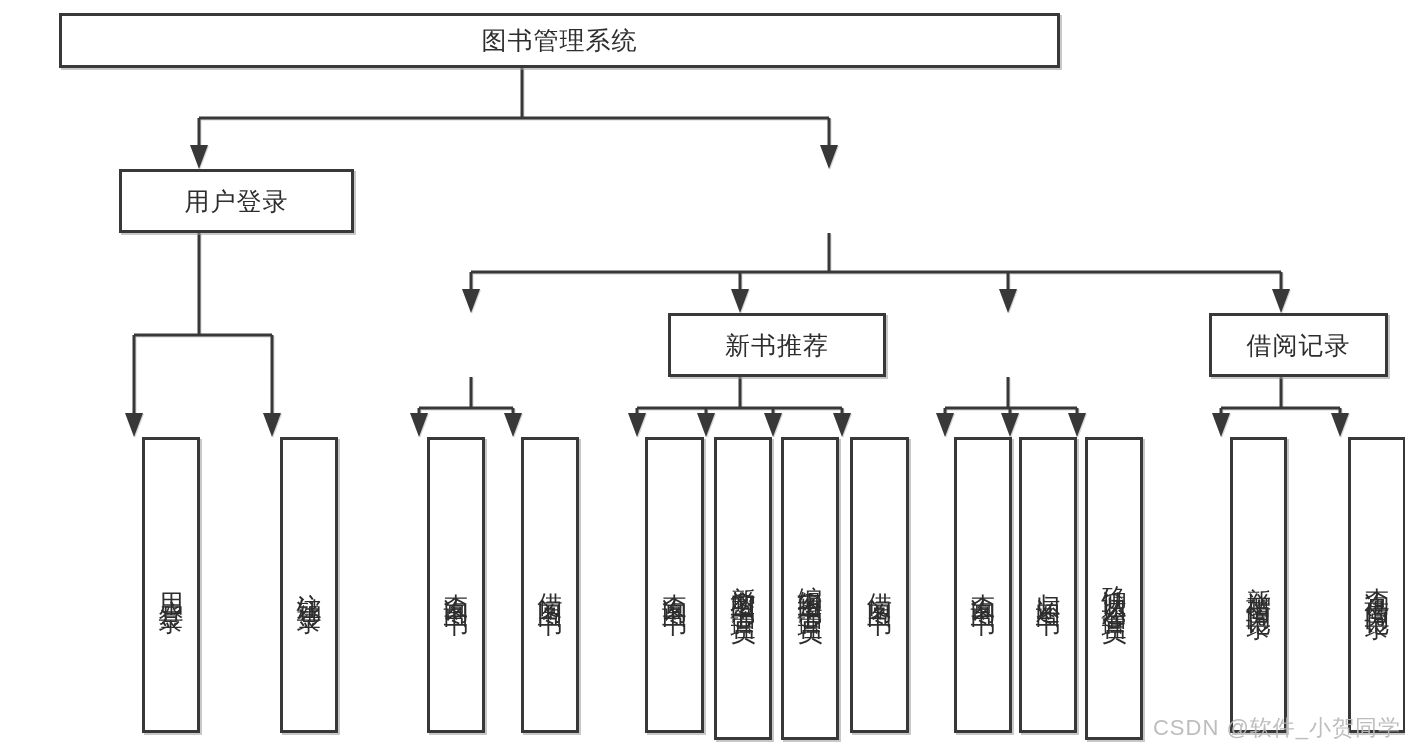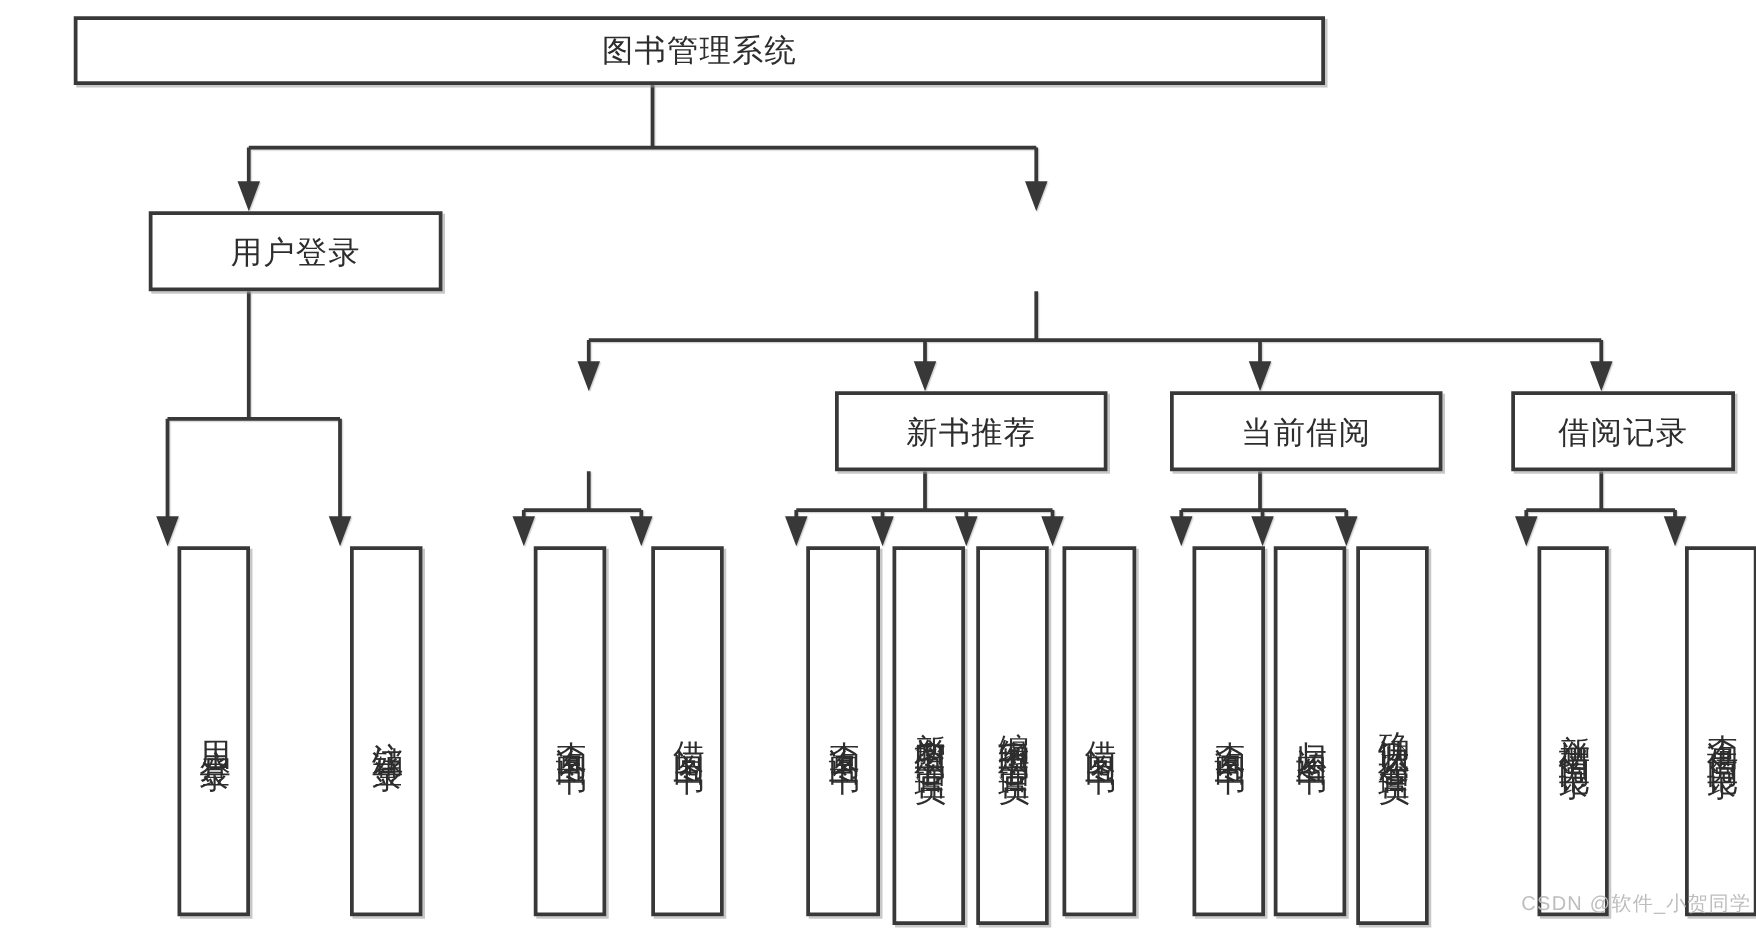--- a/index.html
+++ b/index.html
@@ -42,21 +42,21 @@
     writing-mode: vertical-rl;
     text-orientation: mixed;
     letter-spacing: 6px;
     line-height: 1;
   }
   .node.v-long span { letter-spacing: 5px; }
   .watermark {
     position: absolute;
     top: 713px;
     right: 4px;
-    font-size: 16px;
+    font-size: 22px;
     letter-spacing: 1px;
     color: rgba(185,185,185,0.95);
     z-index: 5;
     white-space: nowrap;
   }
 </style>
 </head>
 <body>
 
 <div class="stage">
@@ -101,23 +101,20 @@
     <span>图书管理系统</span>
   </div>
 
   <div class="node" style="left:82px;top:169px;width:235px;height:64px">
     <span>用户登录</span>
   </div>
 
   <div class="node" style="left:631px;top:313px;width:218px;height:64px">
     <span>新书推荐</span>
   </div>
-  <div class="node" style="left:899px;top:313px;width:218px;height:64px">
-    <span>当前借阅</span>
-  </div>
   <div class="node" style="left:1172px;top:313px;width:179px;height:64px">
     <span>借阅记录</span>
   </div>
 
   <div class="node v" style="left:105px;top:437px;width:58px;height:296px">
     <span>用户登录</span>
   </div>
   <div class="node v" style="left:243px;top:437px;width:58px;height:296px">
     <span>注销登录</span>
   </div>

